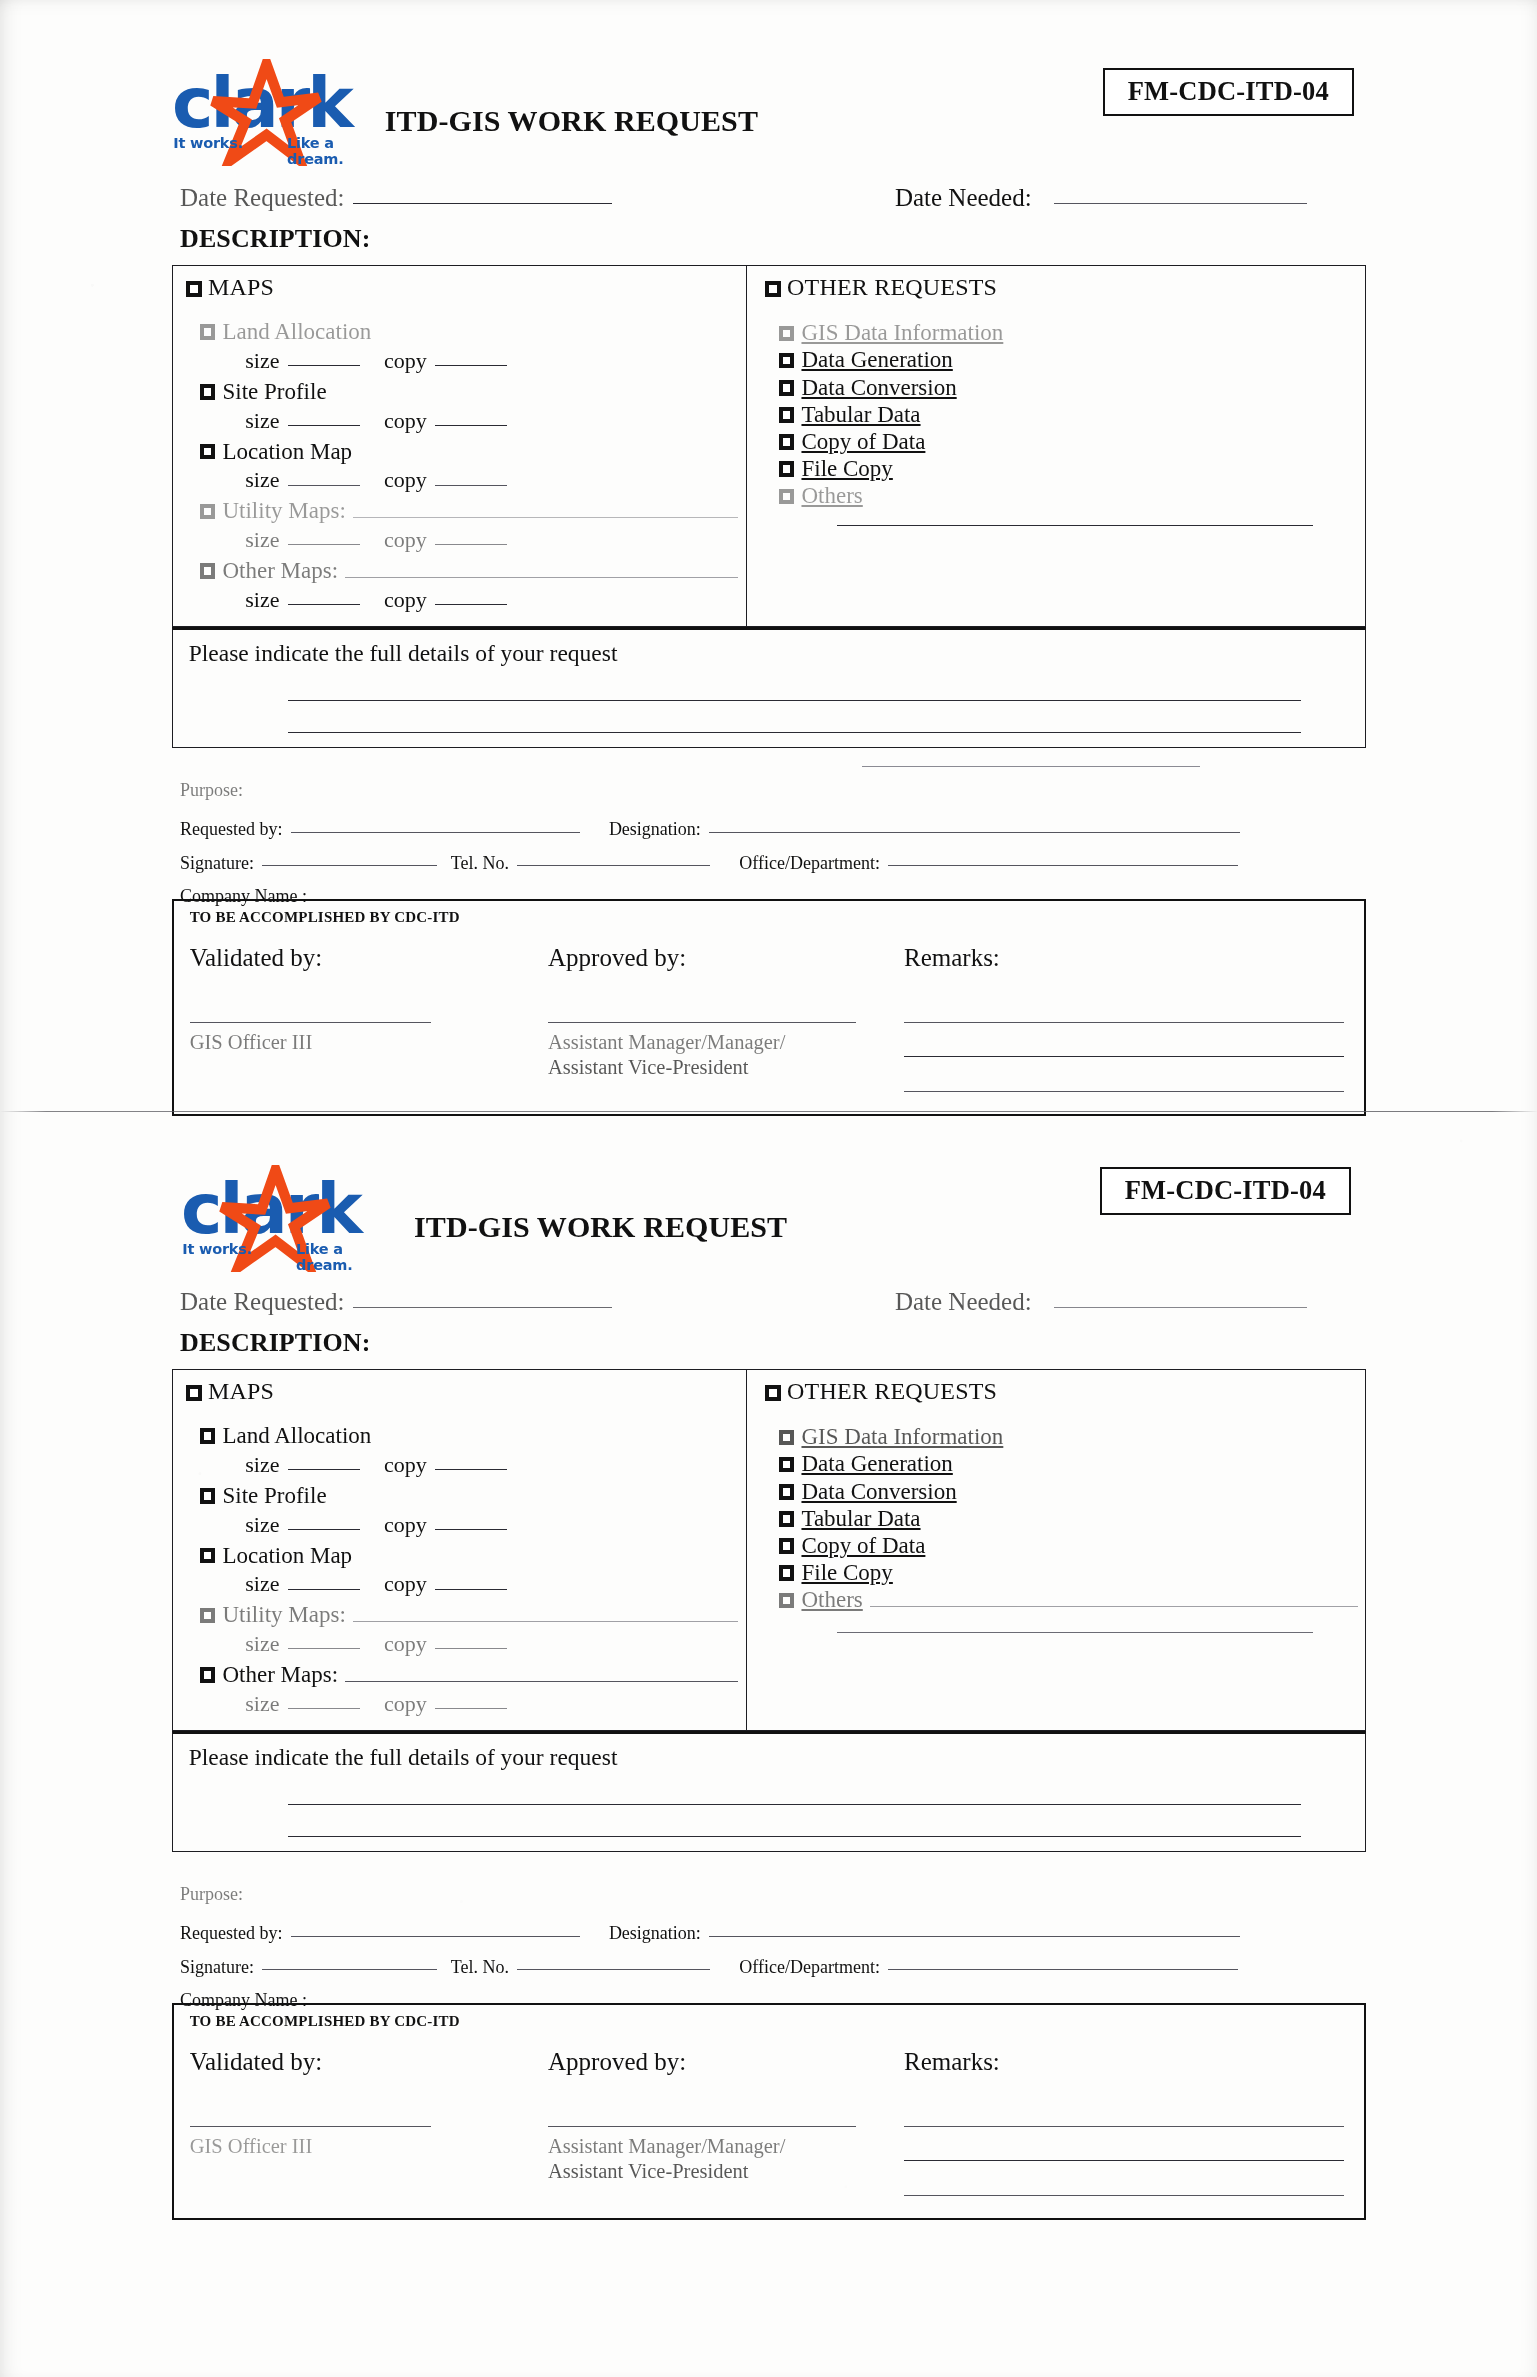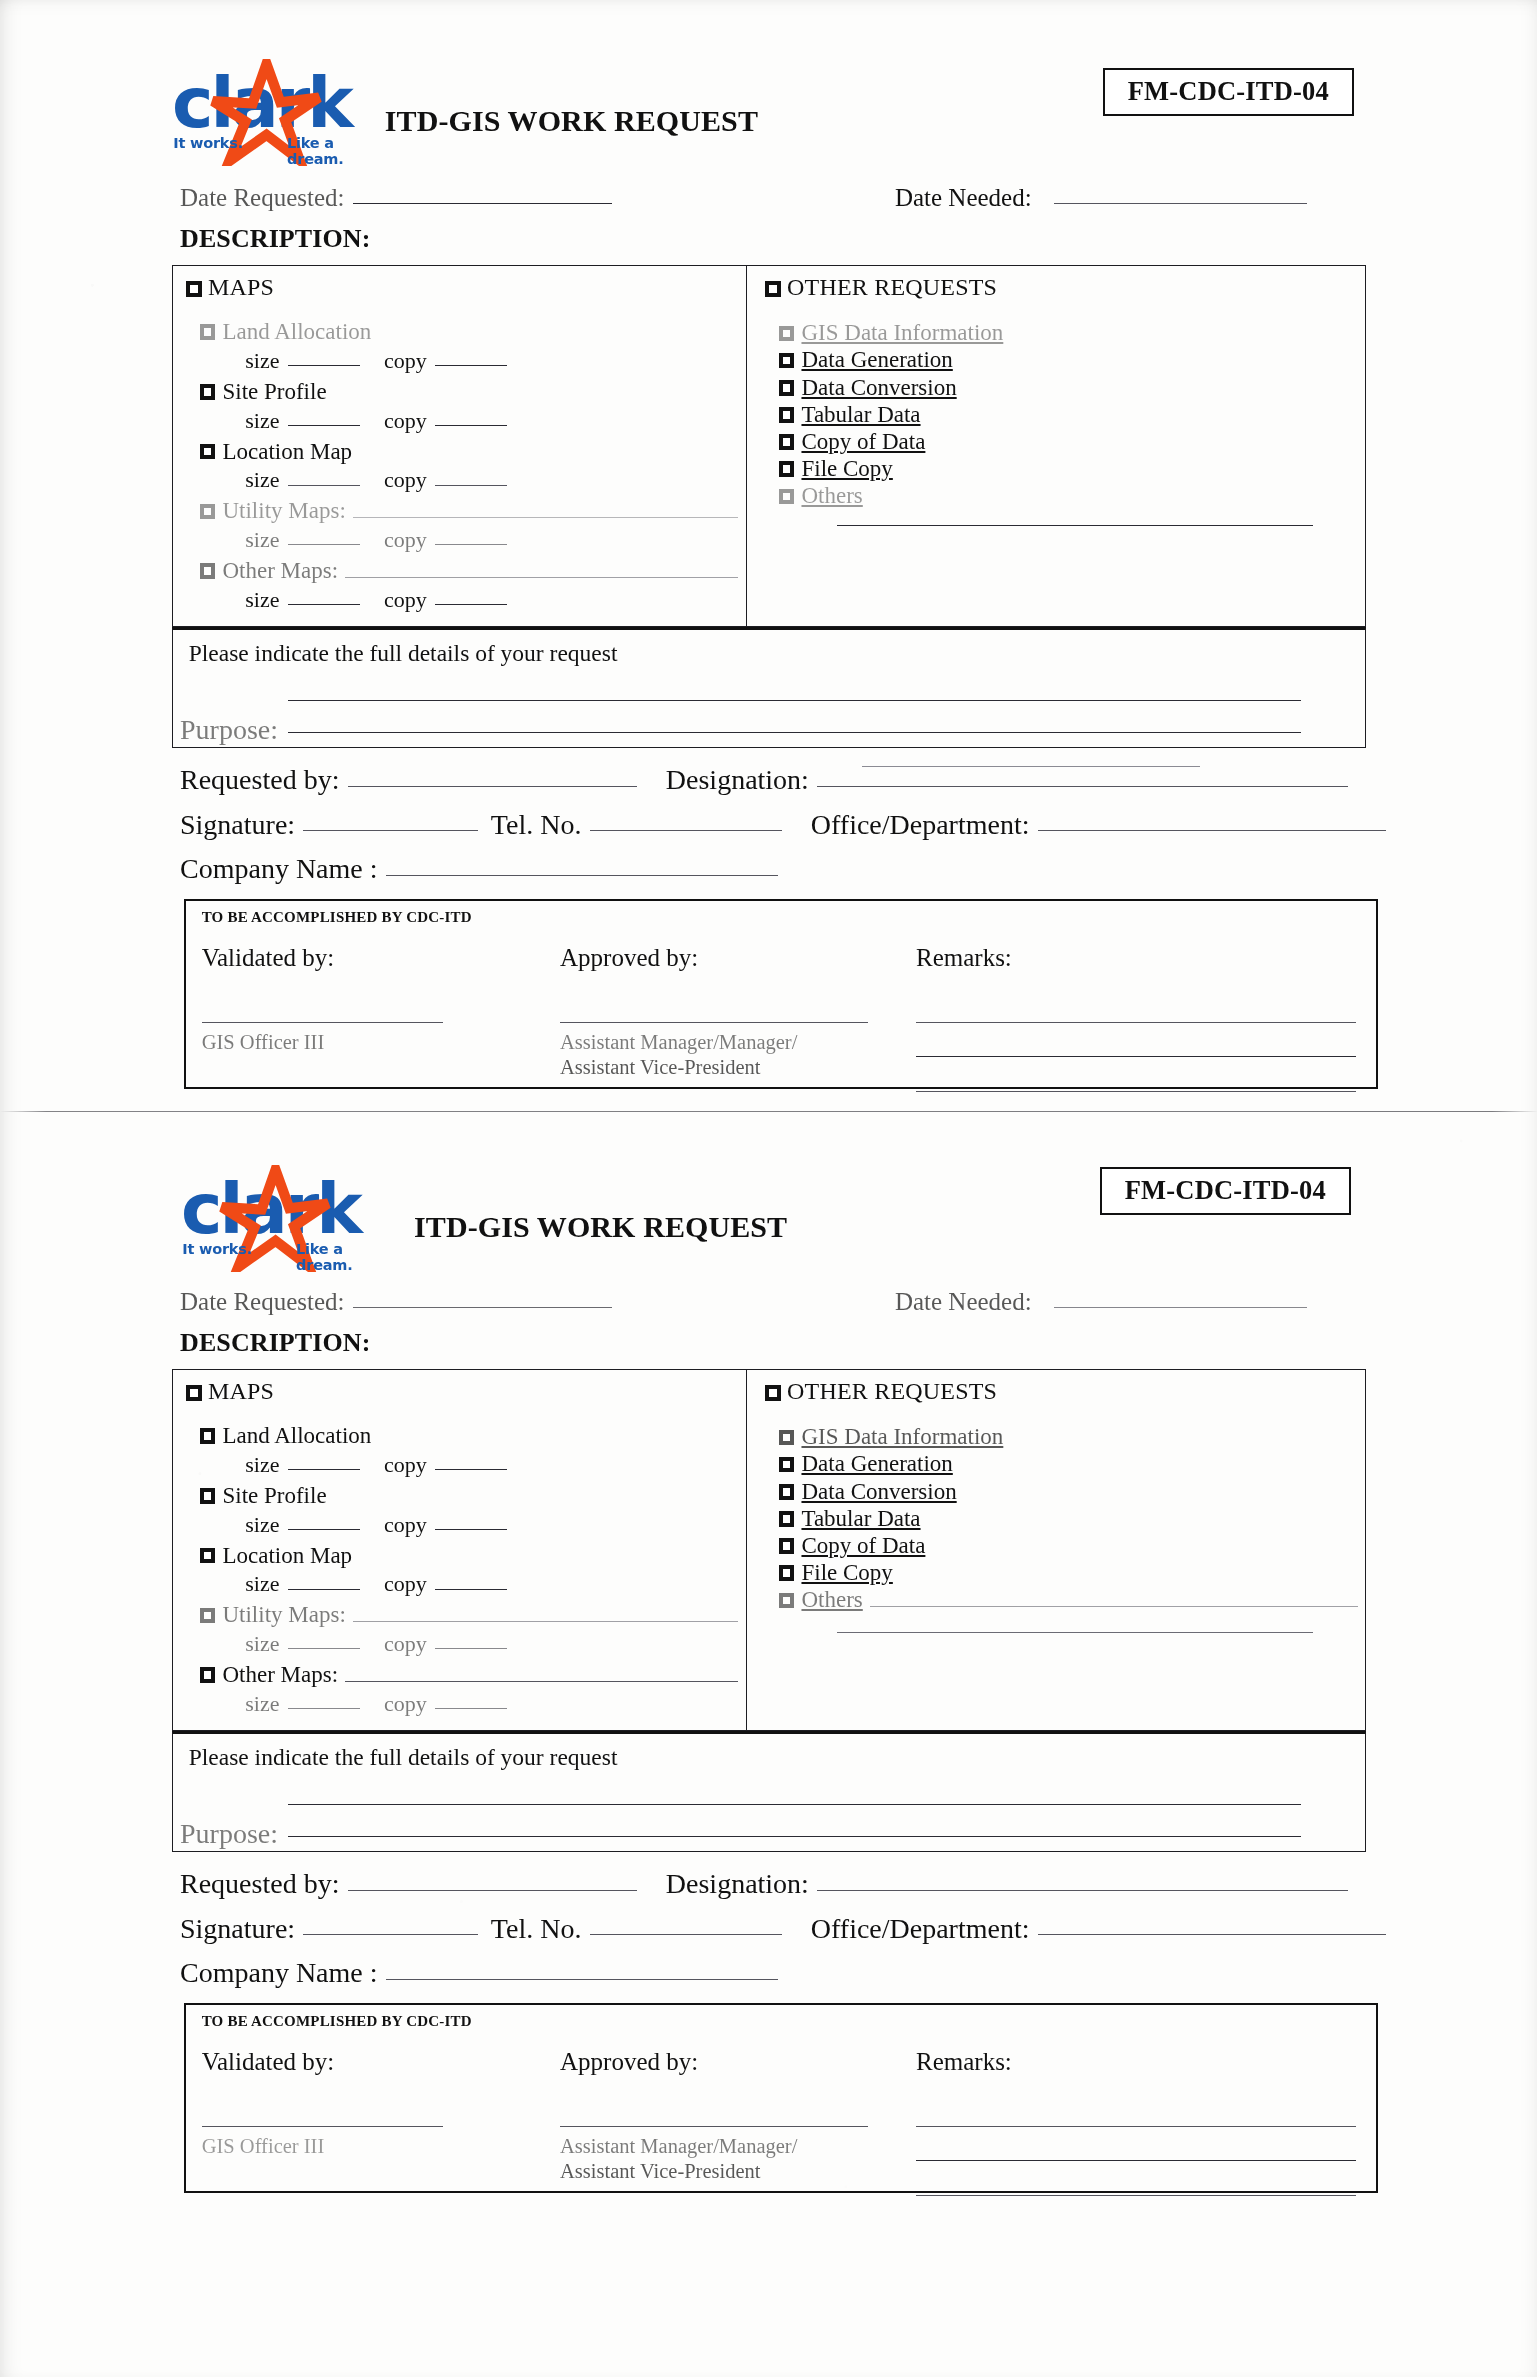--- a/index.html
+++ b/index.html
@@ -283,44 +283,44 @@
     width: 1013px;
     height: 0.6px;
   }
   .details-rule.l1 { top: 69px; }
   .details-rule.l2 { top: 101px; }
 
   
   .req-block {
     position: absolute;
     left: 180px;
-    top: 714px;
+    top: 780px;
     width: 1206px;
-    font-size: 28px;
+    font-size: 18px;
     font-family: Liberation Serif, serif;
   }
   .req-line { display: flex; align-items: baseline; white-space: nowrap; margin-bottom: 12.7px; }
   .req-line.purpose { margin-bottom: 18px; }
   .purpose-ghost-rule {
     position: absolute;
     left: 862px;
     top: 765px;
     width: 338px;
     border-bottom: 1.2px solid #8b8b93;
     height: 0.6px;
   }
   .gap-lg { width: 29px; flex: 0 0 auto; }
 
   
   .cdc-box {
     position: absolute;
-    left: 184px;
+    left: 172px;
     top: 899px;
     width: 1194px;
-    height: 190px;
+    height: 217px;
     border: 2.4px solid #111;
     box-sizing: border-box;
     font-family: Liberation Serif, serif;
   }
   .cdc-title {
     position: absolute;
     left: 15.7px;
     top: 8.4px;
     font-size: 15px;
     font-weight: bold;

